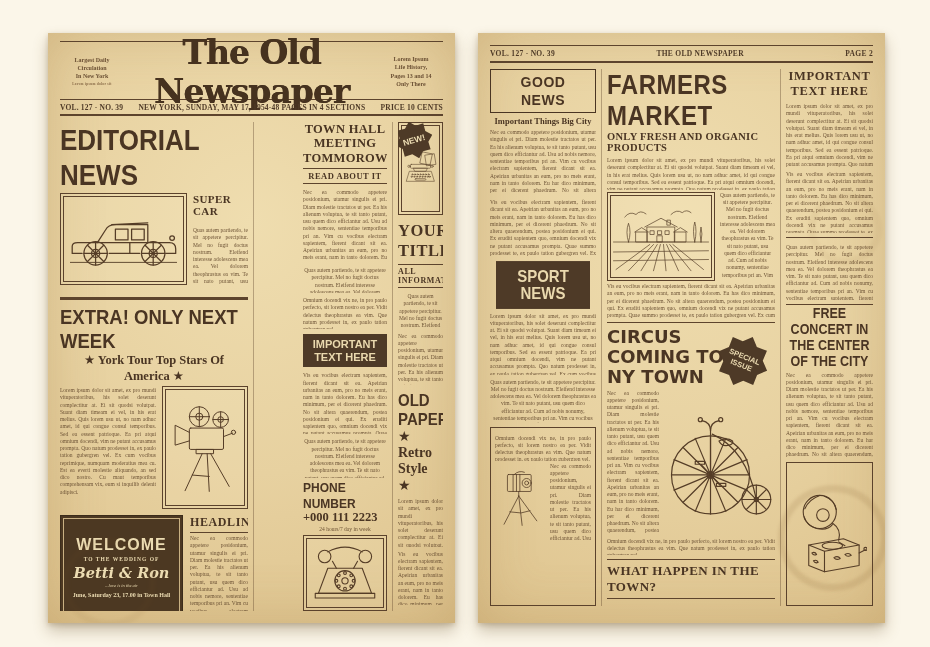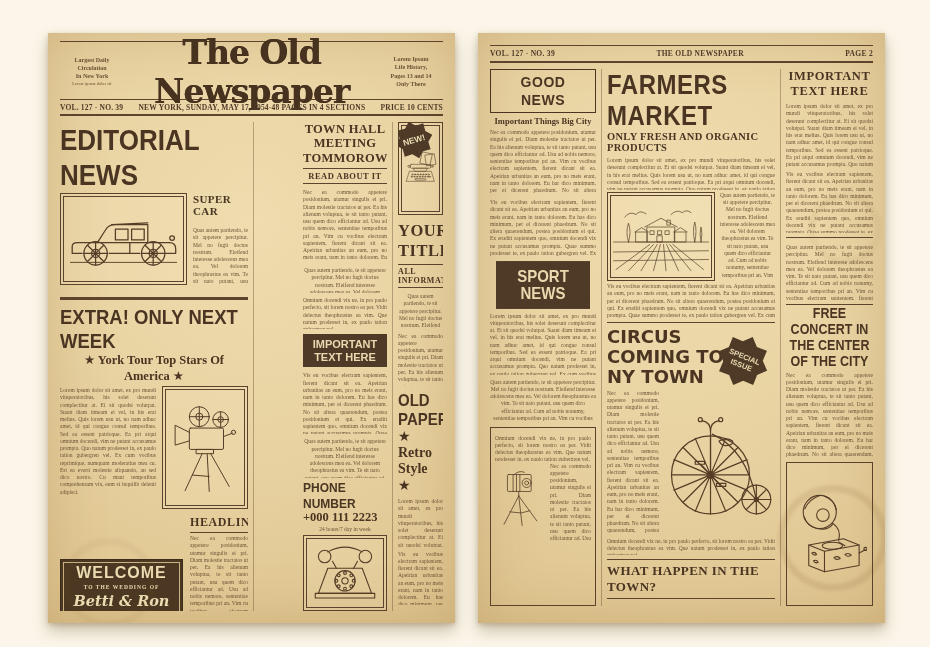--- a/index.html
+++ b/index.html
@@ -41,21 +41,21 @@
   .frame{border:1px solid #5b422c;padding:2px;box-sizing:border-box;background:rgba(255,245,215,.12);}
   .frame .inner{border:1px solid #5b422c;height:100%;box-sizing:border-box;display:flex;
                 align-items:center;justify-content:center;overflow:hidden;}
   svg.sk{stroke:#553d27;fill:none;stroke-width:1.4;stroke-linecap:round;stroke-linejoin:round;}
   .darkbox{background:#4e3a27;color:#ead9ae;text-align:center;box-shadow:inset 0 0 0 1px #4e3a27;}
   .badge{position:absolute;background:#4e3a27;color:#ecdcb2;display:flex;flex-direction:column;
          align-items:center;justify-content:center;font-family:"Liberation Sans",sans-serif;font-weight:bold;
          clip-path:polygon(100% 50%,85.1% 64.6%,85.4% 85.4%,64.6% 85.1%,50% 100%,35.4% 85.1%,14.6% 85.4%,14.9% 64.6%,0 50%,14.9% 35.4%,14.6% 14.6%,35.4% 14.9%,50% 0,64.6% 14.9%,85.4% 14.6%,85.1% 35.4%);}
   .stain{position:absolute;border-radius:50%;border:7px solid rgba(125,88,40,.13);filter:blur(1.5px);pointer-events:none;}
   .welcome{background:#4c3822;color:#ecdcb2;border:1px solid #3c2c1a;box-shadow:inset 0 0 0 2px #4c3822,inset 0 0 0 3px #c9b183;
-           text-align:center;display:flex;flex-direction:column;justify-content:space-between;gap:2px;padding:4px;margin-top:44px;}
+           text-align:center;display:flex;flex-direction:column;justify-content:center;gap:2px;padding:4px;}
 </style>
 </head>
 <body>
 
 <div class="stage">
 
   <div class="page" id="page1">
     <div class="hr"></div>
 
     <div class="masthead">

